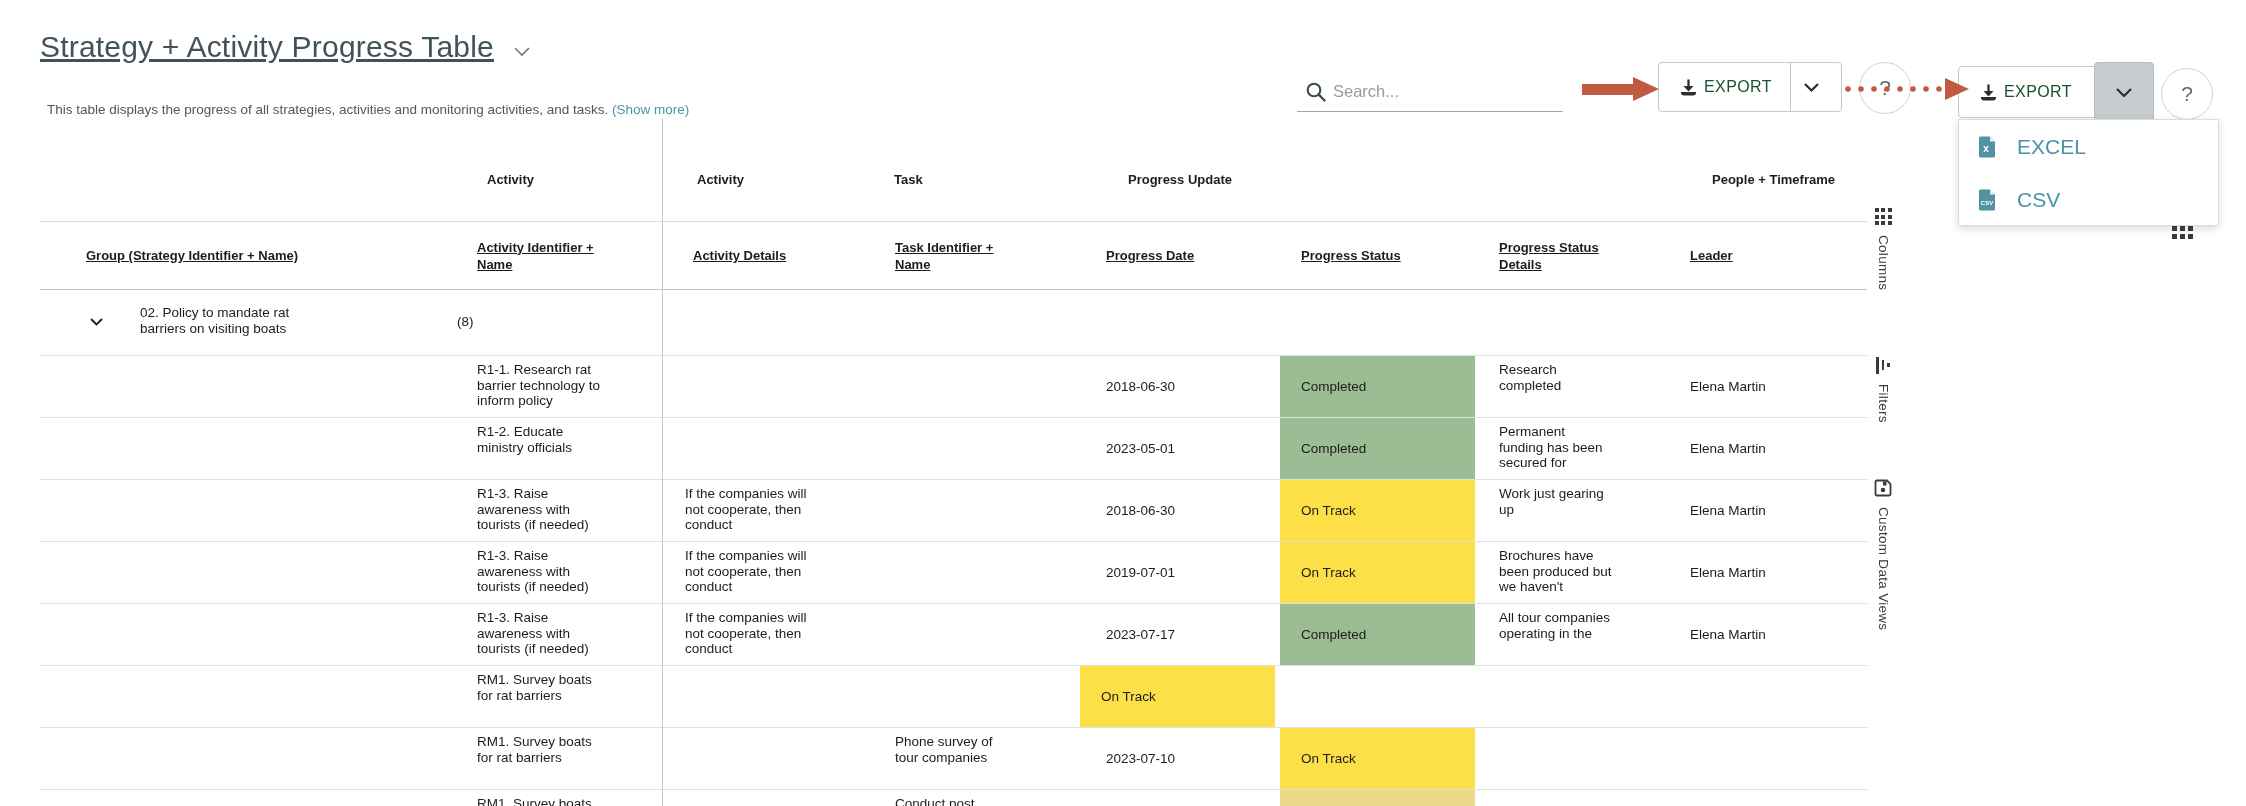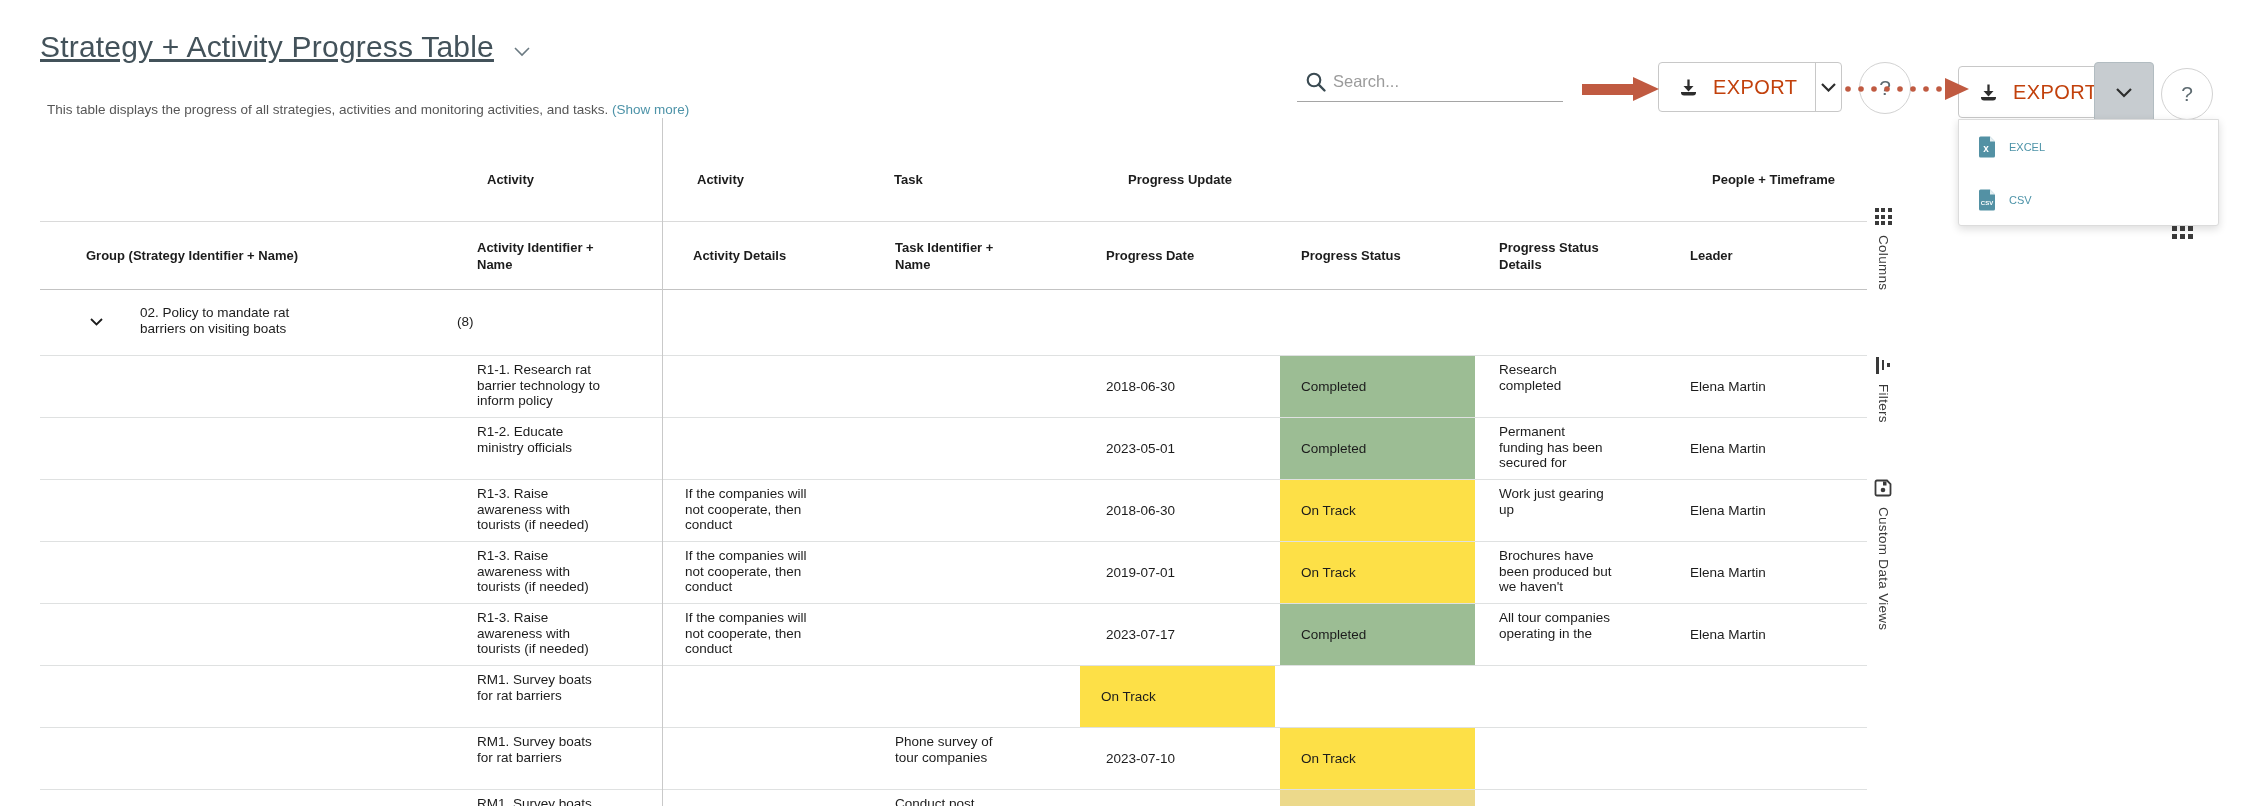--- a/index.html
+++ b/index.html
@@ -8,58 +8,58 @@
   .page { position:relative; width:2246px; height:806px; overflow:hidden; background:#fff; }
 
   
   .title-wrap { position:absolute; left:40px; top:30px; display:flex; align-items:center; }
   .page-title { font-size:30px; font-weight:400; color:#43525a; letter-spacing:.2px;text-decoration:underline; }
   .title-chevron { margin-left:20px; margin-top:10px; color:#6b7a82; }
   .subtitle { position:absolute; left:47px; top:102px; font-size:13.5px; color:#565656; }
   .show-more { color:#4d93a8; cursor:pointer; }
 
   
-  .search-box { position:absolute; left:1297px; top:62px; width:266px; height:40px; border-bottom:1px solid #a5a5a5; }
+  .search-box { position:absolute; left:1297px; top:72px; width:266px; height:40px; border-bottom:1px solid #a5a5a5; }
   .search-box svg { position:absolute; left:8px; top:9px; }
   .search-input { position:absolute; left:36px; top:4px; width:220px; height:30px; border:none; outline:none; font-size:16.5px; color:#333; background:transparent; font-family:inherit; }
   .search-input::placeholder { color:#9b9b9b; }
 
   .annot-arrow { position:absolute; z-index:5; pointer-events:none; }
 
   .export-btn { position:absolute; height:50px; background:#fff; border:1px solid #c8c8c8; border-radius:4px; display:flex; align-items:center; cursor:pointer; }
   .export-main { display:flex; align-items:center; padding:0 18px 0 20px; height:100%; }
-  .export-label { font-size:20px; font-weight:500; color:#c2410c; letter-spacing:.4px; margin-left:15px; }
+  .export-label { font-size:16px; font-weight:500; color:#14532d; letter-spacing:.4px; margin-left:6px; }
   .export-divider { width:1px; height:100%; background:#c8c8c8; }
   .export-caret { width:42px; height:100%; display:flex; align-items:center; justify-content:center; }
 
   #export-button-2 { width:194px; height:52px; }
   .caret-active { position:absolute; left:135px; top:-5px; width:60px; height:61px; background:#c7ccd0; border:1px solid #b2bcc1; border-radius:4px; display:flex; align-items:center; justify-content:center; }
 
   .help-btn { position:absolute; width:52px; height:52px; border-radius:50%; border:1px solid #d2d2d2; background:#fff; display:flex; align-items:center; justify-content:center; cursor:pointer; z-index:4; }
   .help-q { position:relative; z-index:7; font-size:21px; color:#5e6b71; }
 
   .export-menu { position:absolute; left:1958px; top:119px; width:261px; height:107px; background:#fff; border:1px solid #dcdcdc; border-radius:0 0 3px 3px; box-shadow:0 3px 8px rgba(0,0,0,.14); z-index:6; }
   .menu-item { display:flex; align-items:center; height:53px; padding-left:19px; cursor:pointer; }
-  .menu-item-label { margin-left:13px; font-size:11px; color:#4d93a8; }
+  .menu-item-label { margin-left:21px; font-size:21px; color:#4d93a8; }
 
   .float-grid-icon { position:absolute; left:2172px; top:226px; z-index:7; }
 
   
   .tbl { position:absolute; left:40px; top:116px; width:1827px; color:#1c1c1c; }
   .trow { display:flex; width:1827px; }
   .cell { flex:none; font-size:13.5px; line-height:15.5px; overflow:hidden; }
   .c1{width:422px} .c2{width:200px} .c3{width:218px} .c4{width:200px}
   .c5{width:200px} .c6{width:195px} .c7{width:205px} .c8{width:187px}
 
   .hrow1 { height:106px; border-bottom:1px solid #dadada; align-items:center; }
   .hrow1 .cell { font-weight:700; font-size:13px; padding-top:22px; }
   .g-c2{padding-left:25px} .g-c3{padding-left:35px} .g-c4{padding-left:14px}
   .g-center{text-align:center}
 
-  .hrow2 { height:68px; border-bottom:1px solid #c3c3c3; align-items:center; }
+  .hrow2 { height:68px; border-bottom:1px solid #c3c3c3; align-items:center;text-decoration:underline; }
   .hrow2 .cell { font-weight:700; font-size:13px; line-height:17px; display:flex; align-items:center; height:100%; }
   .h-c1{padding-left:46px} .h-c2{padding-left:15px} .h-c2 span{width:132px}
   .h-c3{padding-left:31px} .h-c4{padding-left:15px} .h-c4 span{width:120px}
   .h-c5{padding-left:26px} .h-c6{padding-left:21px}
   .h-c7{padding-left:24px} .h-c7 span{width:115px} .h-c8{padding-left:10px}
 
   .grow { position:relative; height:66px; border-bottom:1px solid #dfe1e1; }
   .grow-chevron { position:absolute; left:50px; top:22px; cursor:pointer; }
   .grow-label { position:absolute; left:100px; top:15px; width:178px; }
   .grow-count { position:absolute; left:417px; top:24px; }

